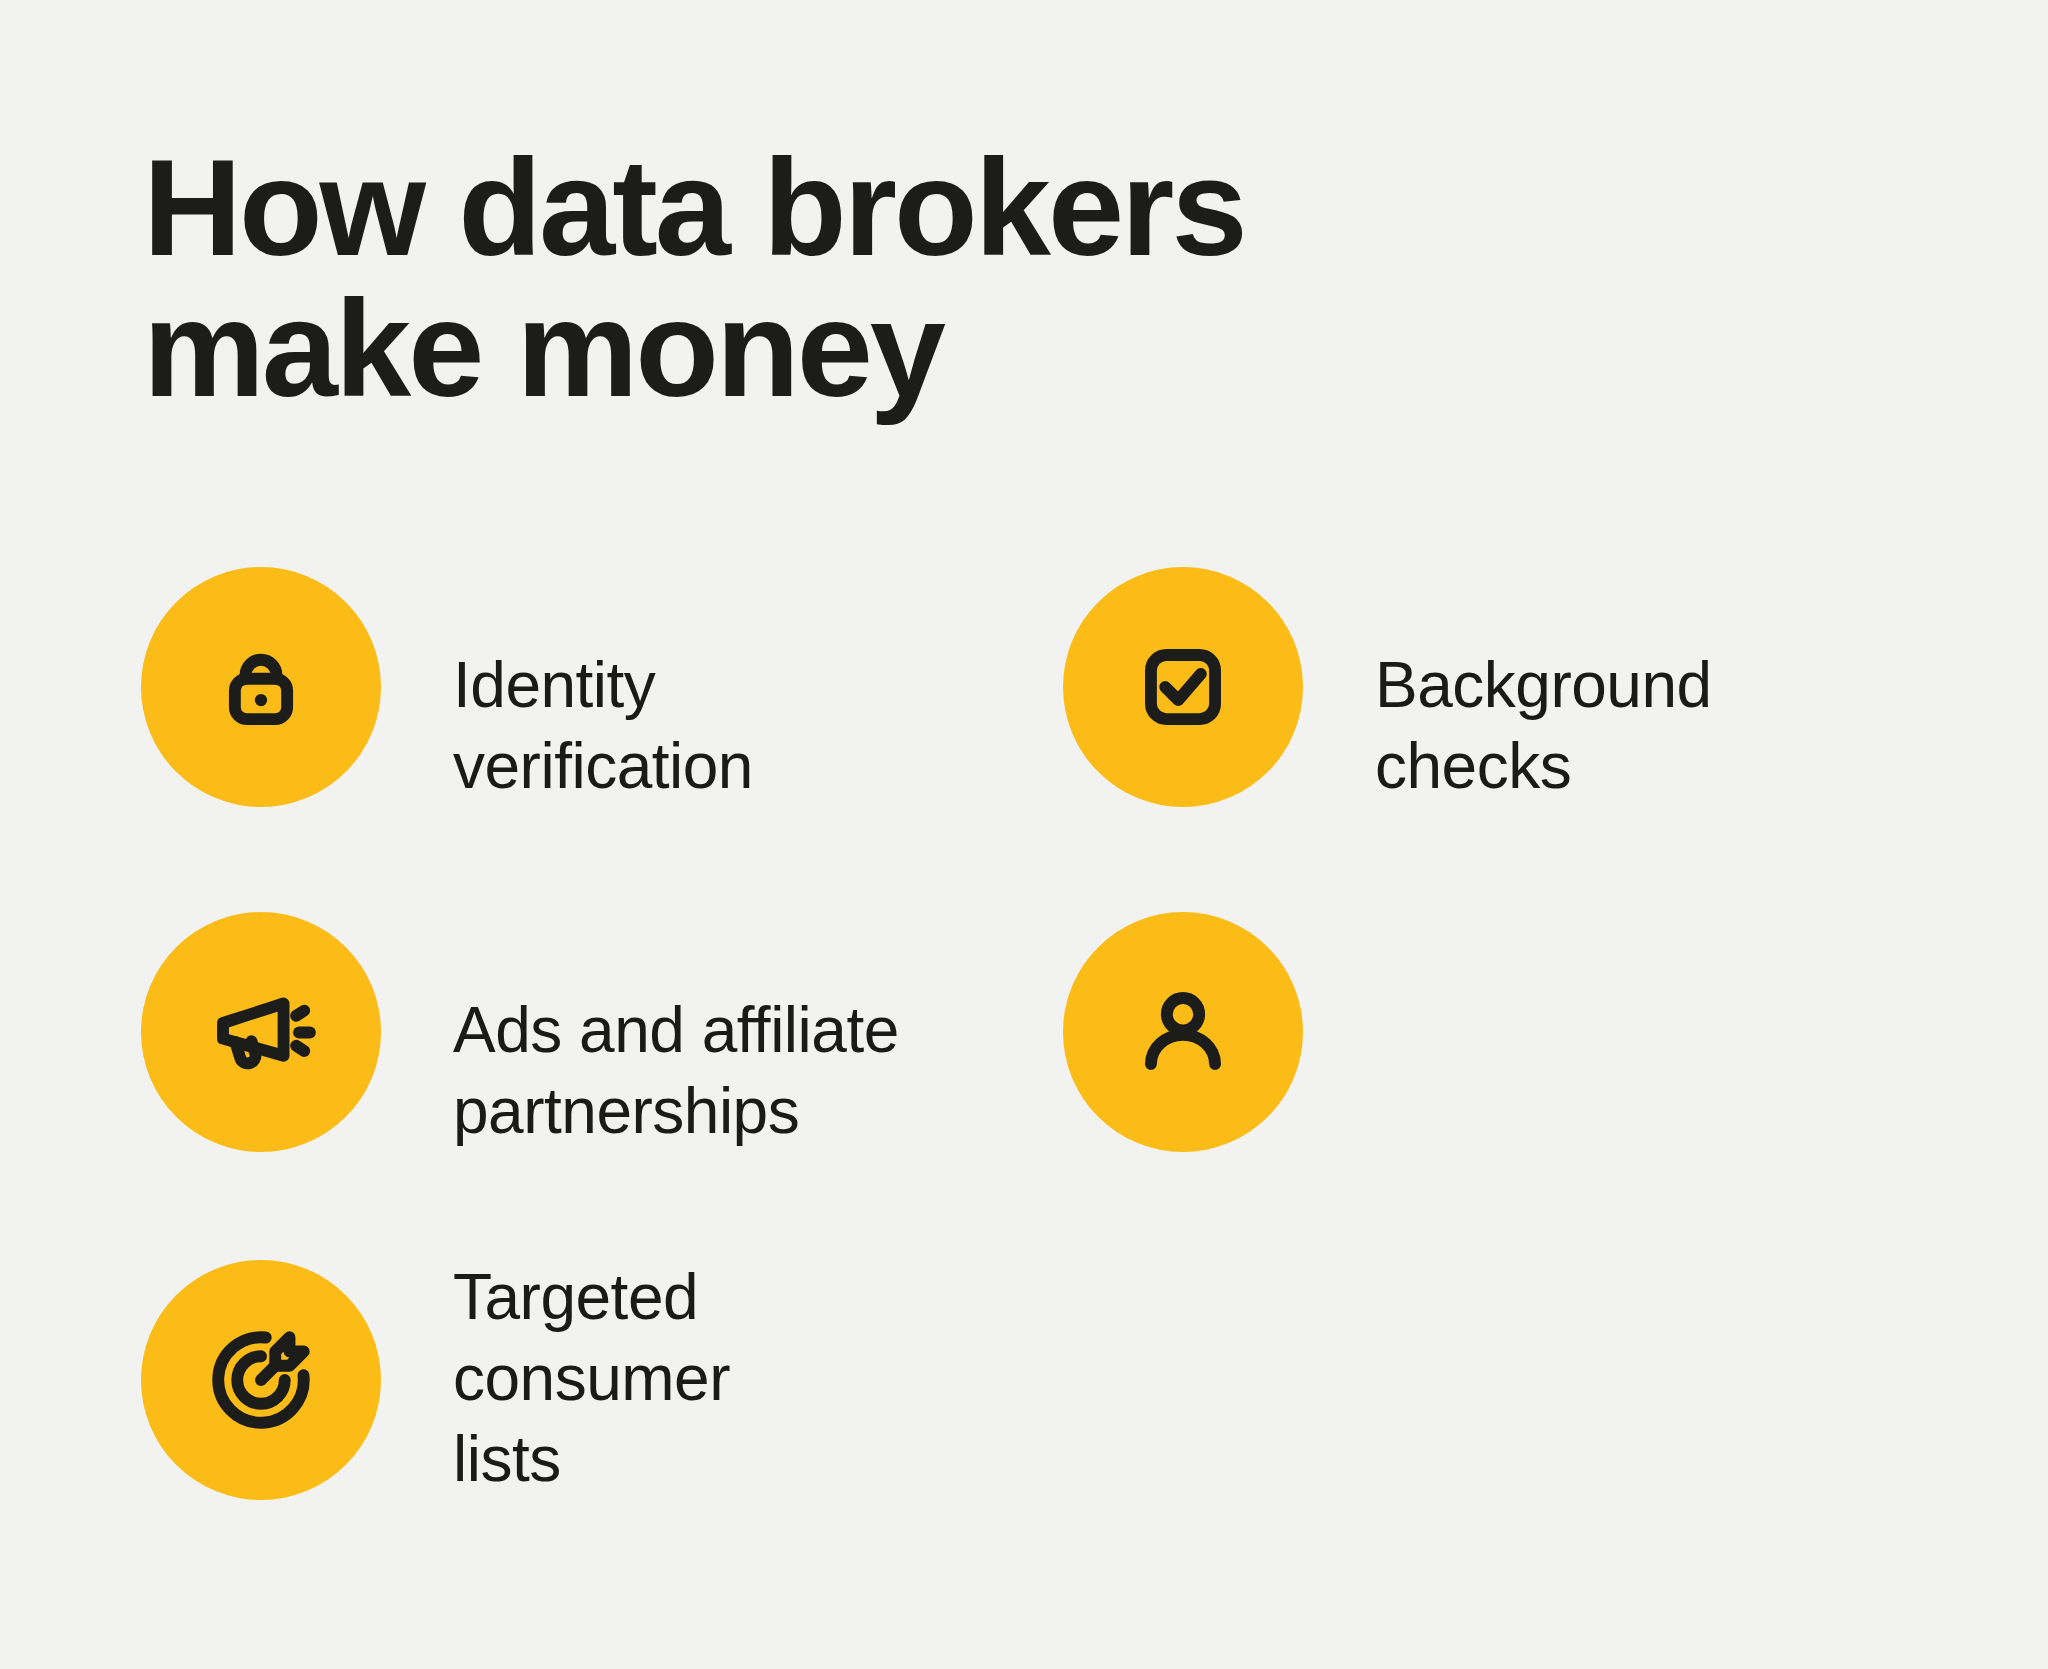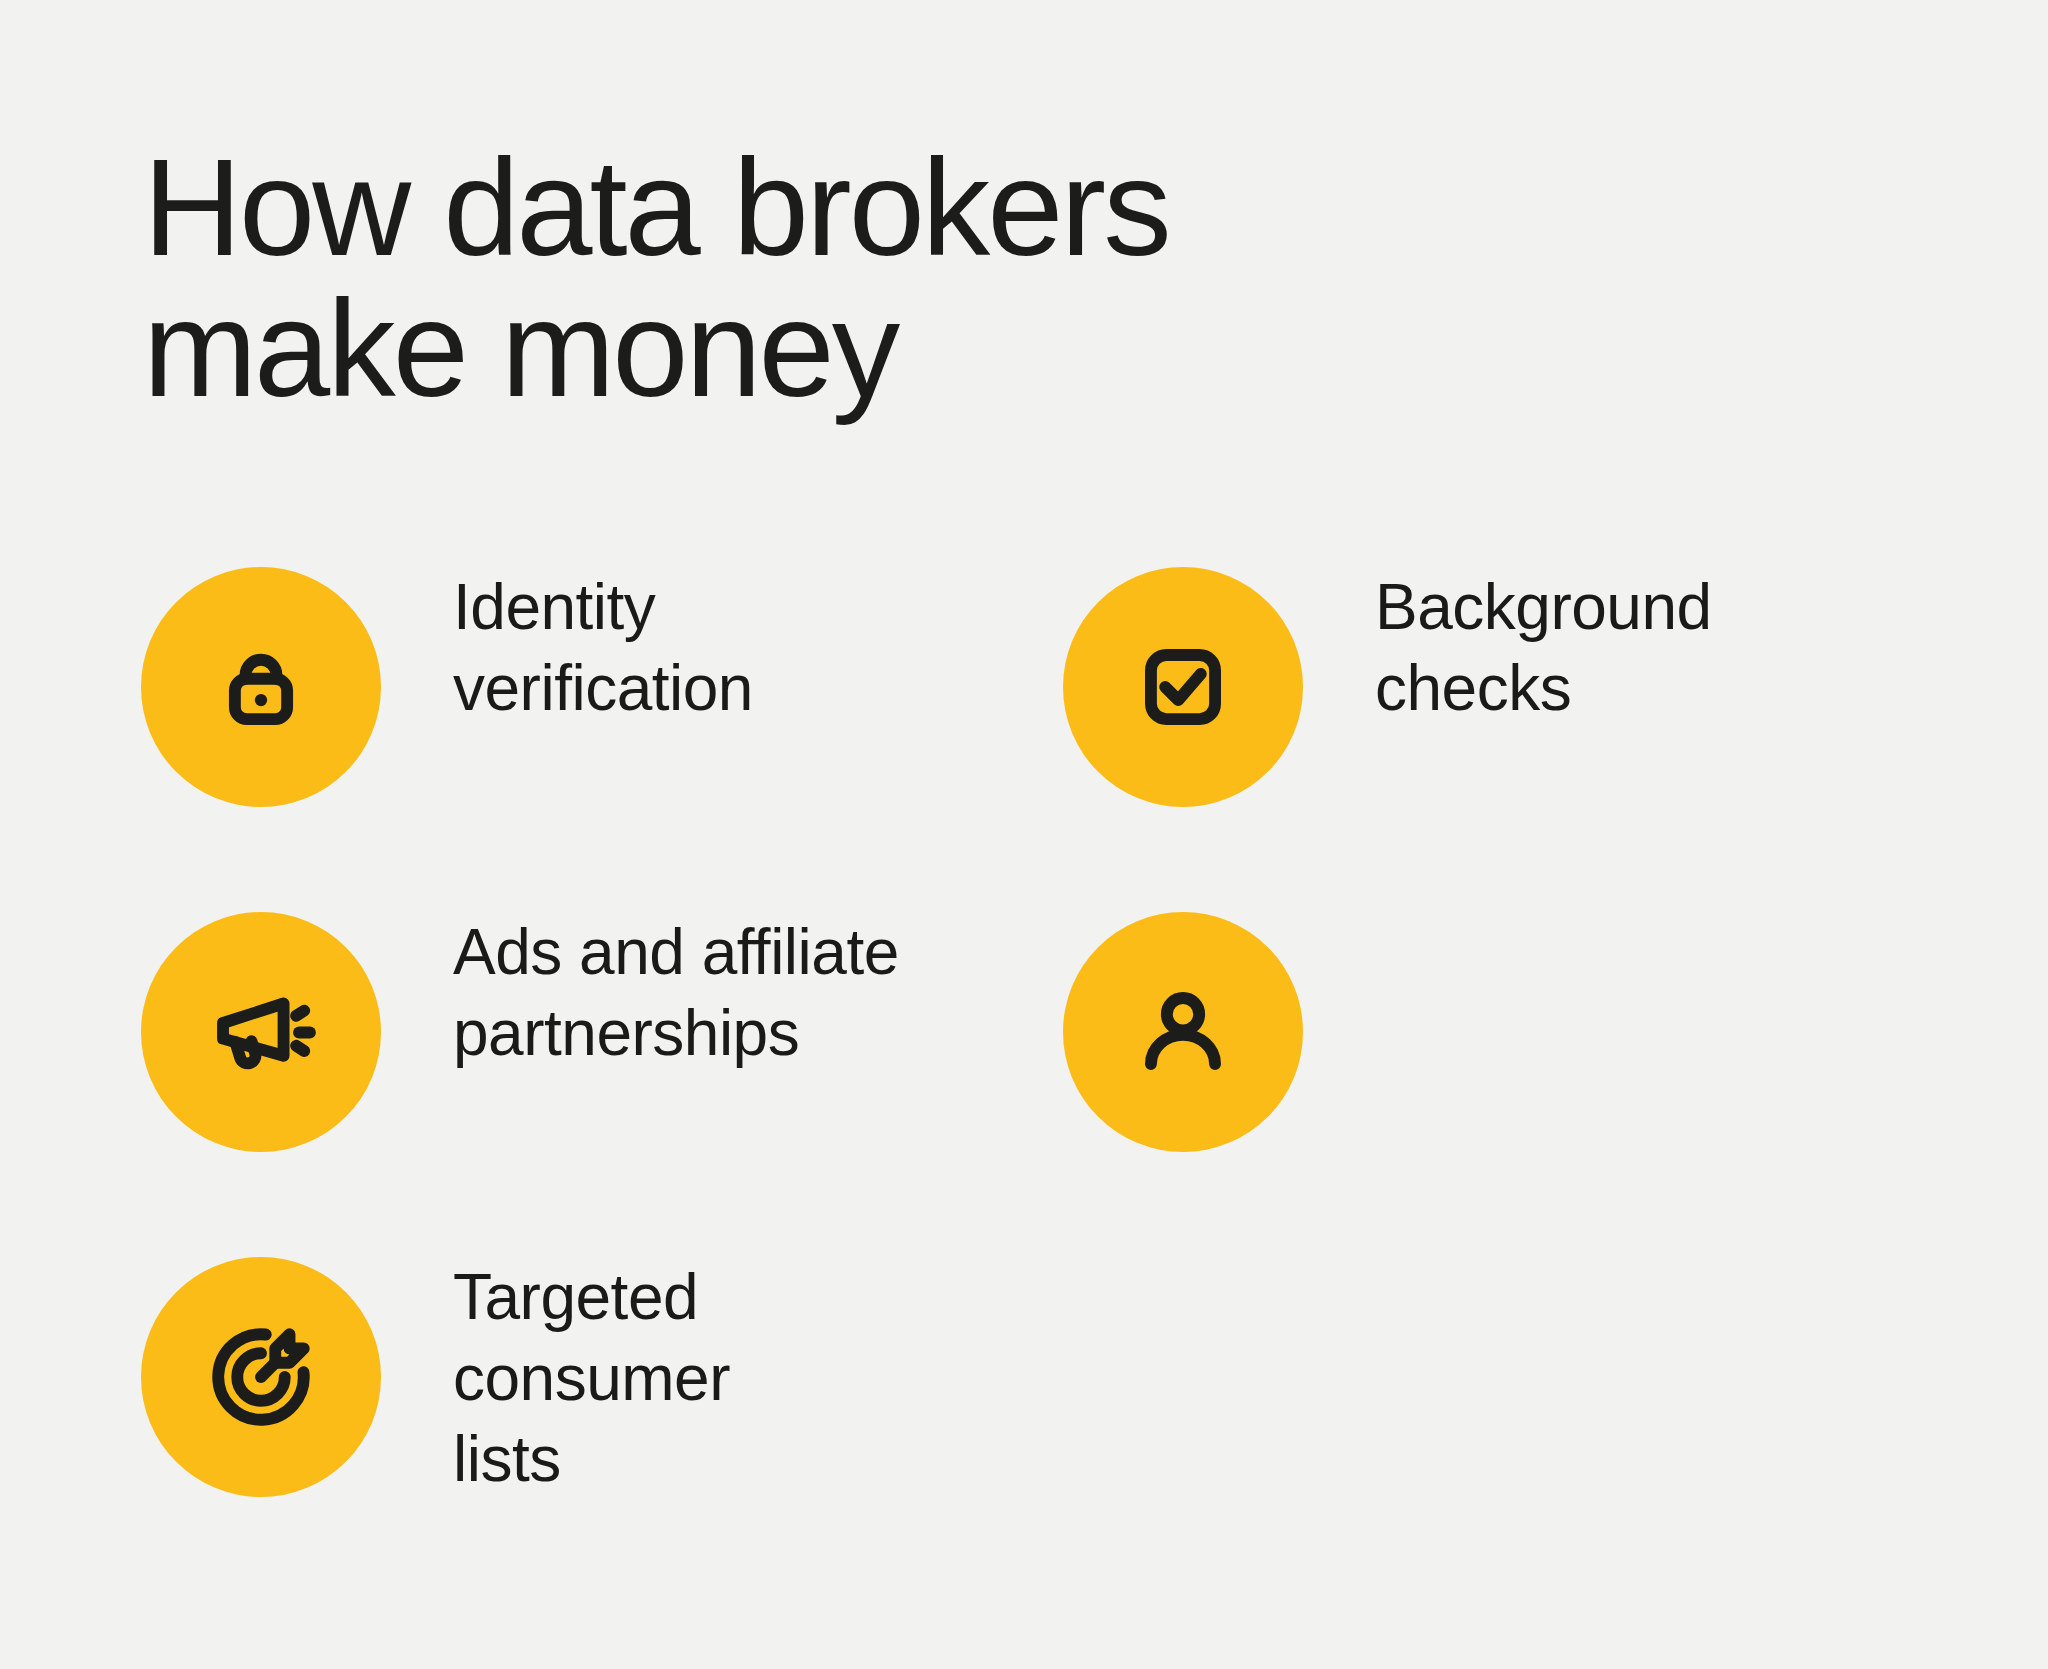--- a/index.html
+++ b/index.html
@@ -11,36 +11,36 @@
     font-family: "Liberation Sans", sans-serif;
     color: #1C1C1A;
     overflow: hidden;
   }
   .title {
     position: absolute;
     left: 143px;
     top: 137px;
     font-size: 137px;
     line-height: 141px;
-    font-weight: 400;
+    font-weight: 700;
     letter-spacing: -3px;
     white-space: pre-line;
     color: #1C1C1A;
   }
   .grid {
     position: absolute;
     left: 141px;
     top: 567px;
     display: grid;
     grid-template-columns: 922px auto;
     row-gap: 105px;
   }
   .item {
     display: flex;
-    align-items: flex-start;
+    align-items: flex-end;
     gap: 72px;
   }
   .badge {
     flex: 0 0 auto;
     width: 240px;
     height: 240px;
     border-radius: 50%;
     background: #FBBC17;
     display: flex;
     align-items: center;

